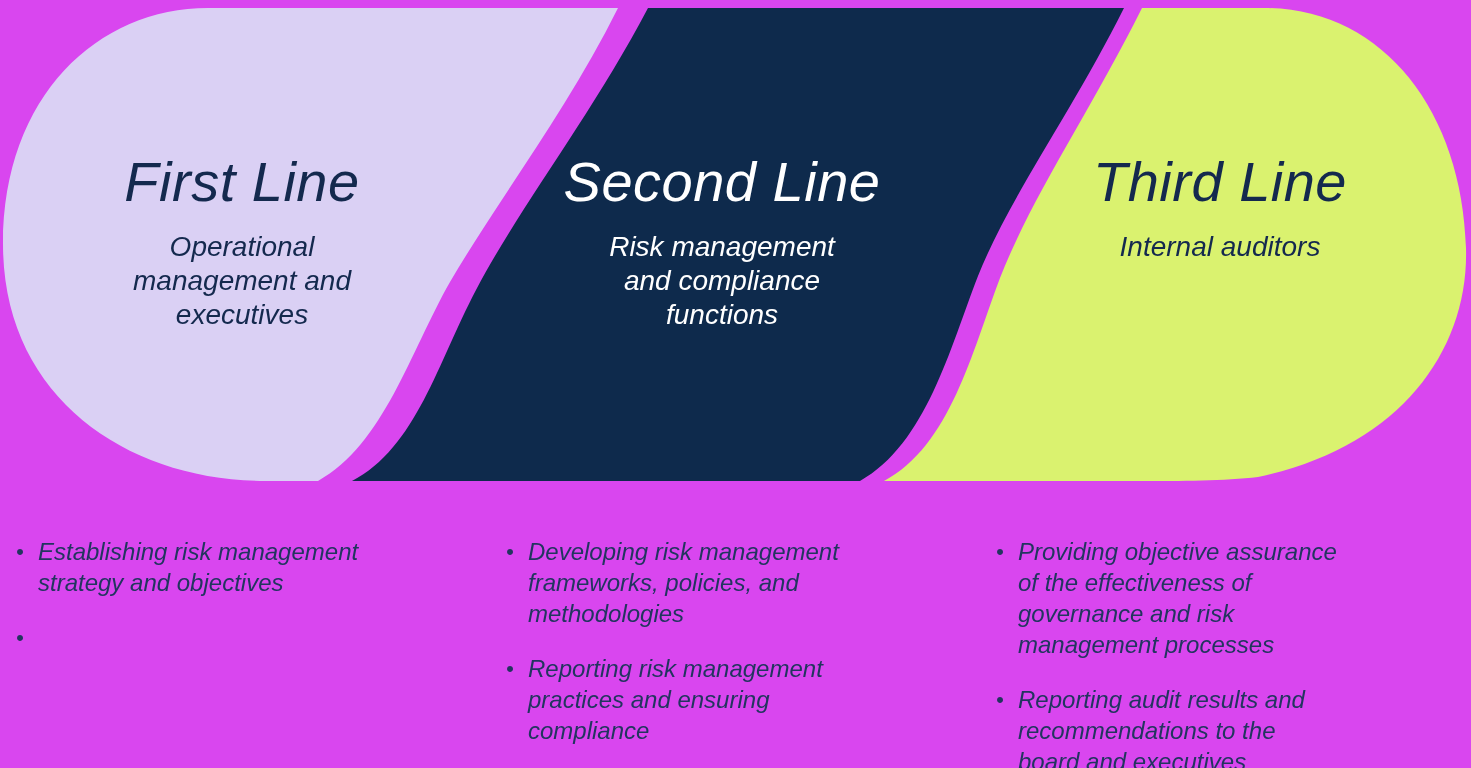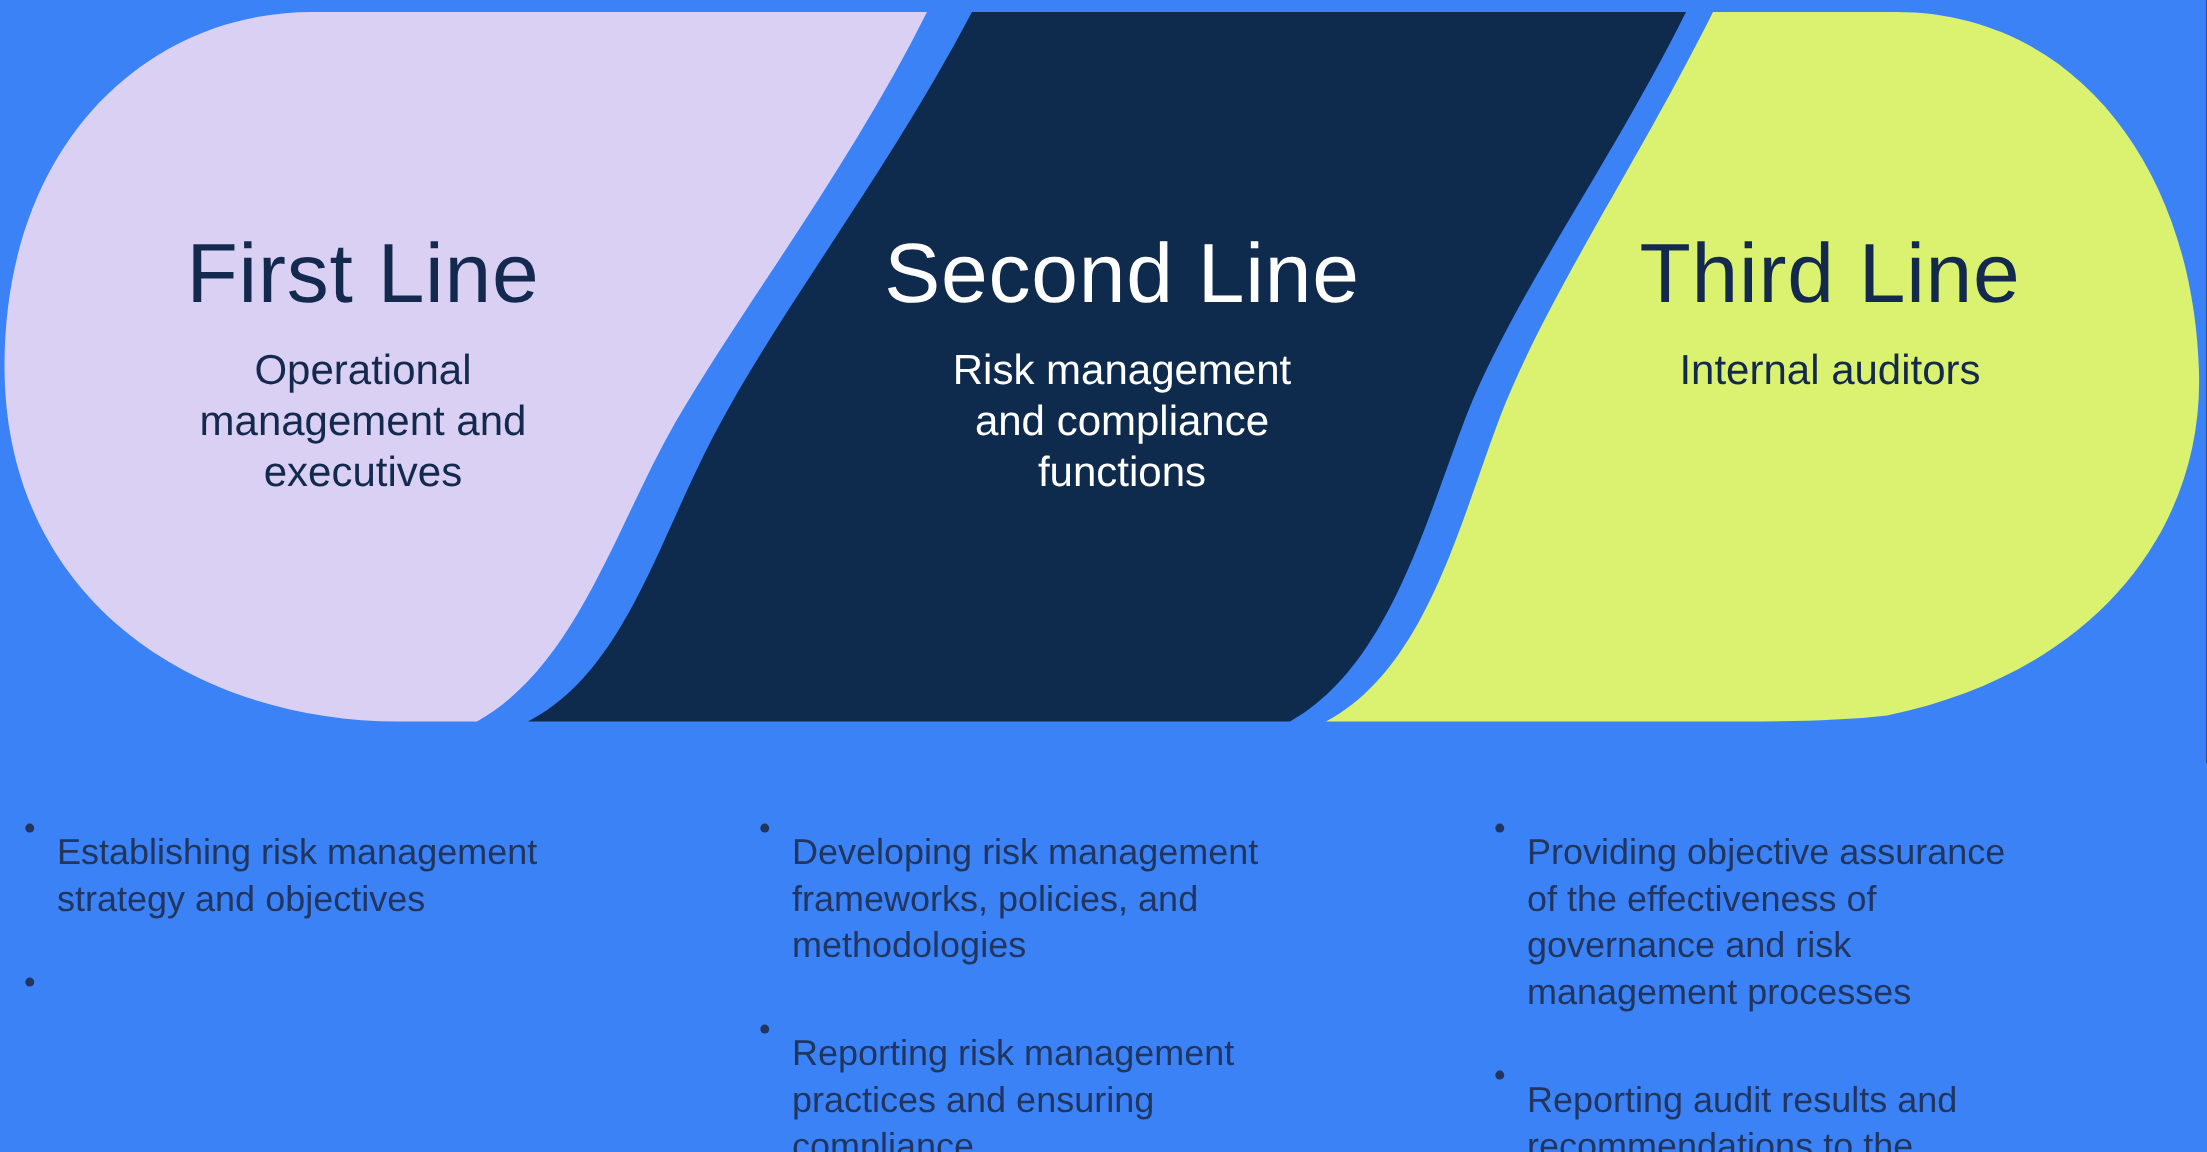--- a/index.html
+++ b/index.html
@@ -28,21 +28,21 @@
     letter-spacing: 0.5px;
   }
   .label p {
     margin: 18px 0 0 0;
     font-size: 28px;
     line-height: 34px;
     font-weight: 400;
     white-space: pre-line;
   }
   .label-1 { left: -18px; }
-  .label-2 { left: 488px; }
+  .label-2 { left: 462px; }
   .label-3 { left: 960px; }
   .bullets {
     position: absolute;
     top: 536px;
     width: 462px;
   }
   .bullets-1 { left: 16px; }
   .bullets-2 { left: 506px; }
   .bullets-3 { left: 996px; }
   .bullet-item {
@@ -52,27 +52,26 @@
     font-size: 24px;
     line-height: 31px;
   }
   .bullet-item .dot {
     flex: 0 0 22px;
     width: 22px;
     font-size: 22px;
   }
   .bullet-item .bullet-text {
     white-space: pre-line;
-    margin-top: 17px;
   }
 </style>
 </head>
 <body>
 
-<div class="stage" style="background-color: #3b82f6;">
+<div class="stage" style="background-color: #d946ef; font-style: italic;">
 
   <svg class="shapes-svg" width="1471" height="768" viewBox="0 0 1471 768">
     <path d="M 208,8 L 618,8
              C 566,112 498,200 450,282
              C 410,352 384,444 318,481
              L 266,481
              C 128,481 3,398 3,244
              C 3,96 98,8 208,8 Z" fill="#DAD0F4"></path>
     <path d="M 648,8 L 1124,8
              C 1072,112 1010,196 978,276

